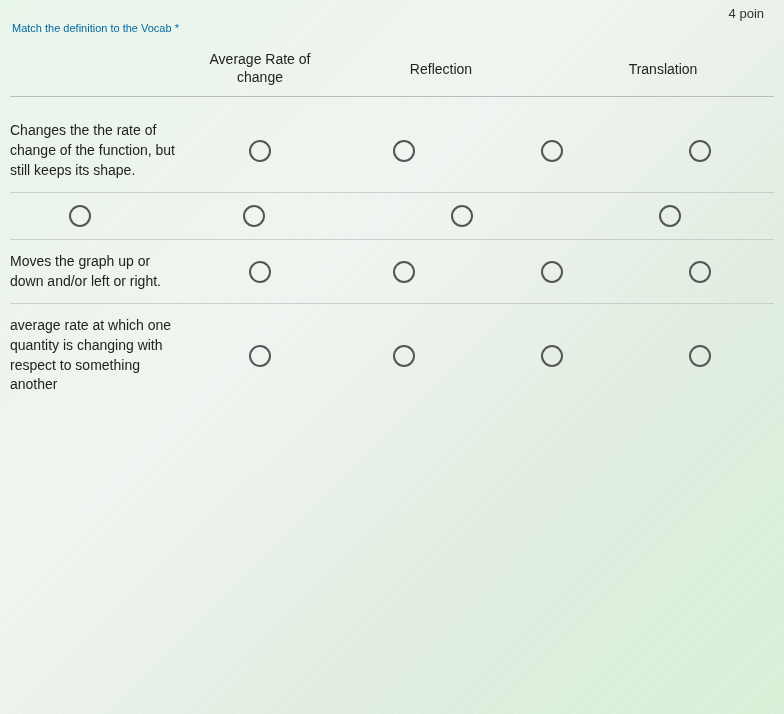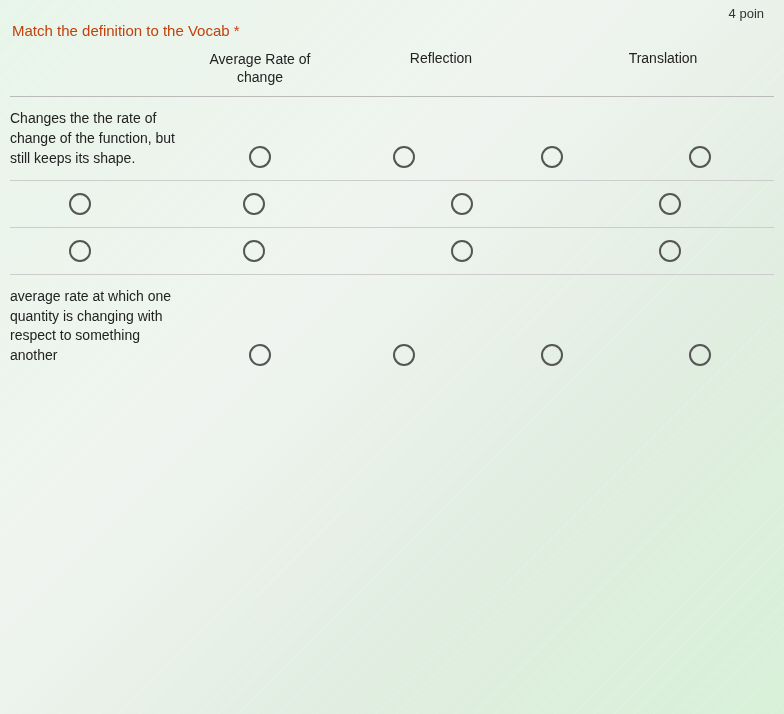--- a/index.html
+++ b/index.html
@@ -17,37 +17,37 @@
       top: 6px;
       right: 20px;
       font-size: 13px;
       color: #333;
     }
 
     .question-label {
       position: absolute;
       top: 22px;
       left: 12px;
-      font-size: 15px;
-      color: #c2410c;
+      font-size: 11px;
+      color: #0369a1;
       font-weight: 500;
     }
 
     .main-container {
       position: absolute;
       top: 50px;
       left: 10px;
       right: 10px;
       bottom: 10px;
     }
 
     .header-row {
       display: flex;
-      align-items: flex-start;
-      margin-bottom: 0;
+      align-items: center;
+      margin-bottom: 12px;
       border-bottom: 1px solid #bbb;
       padding-bottom: 8px;
     }
 
     .def-col {
       width: 180px;
       flex-shrink: 0;
     }
 
     .vocab-col {
@@ -64,21 +64,21 @@
       text-align: center;
       font-size: 14px;
       color: #222;
       font-weight: 500;
       line-height: 1.3;
       padding-bottom: 2px;
     }
 
     .data-row {
       display: flex;
-      align-items: flex-end;
+      align-items: center;
       border-bottom: 1px solid #ccc;
       padding: 12px 0;
       background: transparent;
     }
 
     .def-text {
       width: 180px;
       flex-shrink: 0;
       font-size: 14px;
       color: #222;
@@ -191,20 +191,21 @@
       </div>
       <div class="radio-cell">
         <input type="radio" class="radio-circle" name="row2" style="">
       </div>
       <div class="radio-cell">
         <input type="radio" class="radio-circle" name="row2" style="">
       </div>
     </div>
 
     <div class="data-row">
+      <div class="def-text">Moves the graph up or down and/or left or right.</div>
       <div class="avg-rate-cell">
         <input type="radio" class="radio-circle" name="row3" style="">
       </div>
       <div class="radio-cell">
         <input type="radio" class="radio-circle" name="row3" style="">
       </div>
       <div class="radio-cell">
         <input type="radio" class="radio-circle" name="row3" style="">
       </div>
       <div class="radio-cell">

